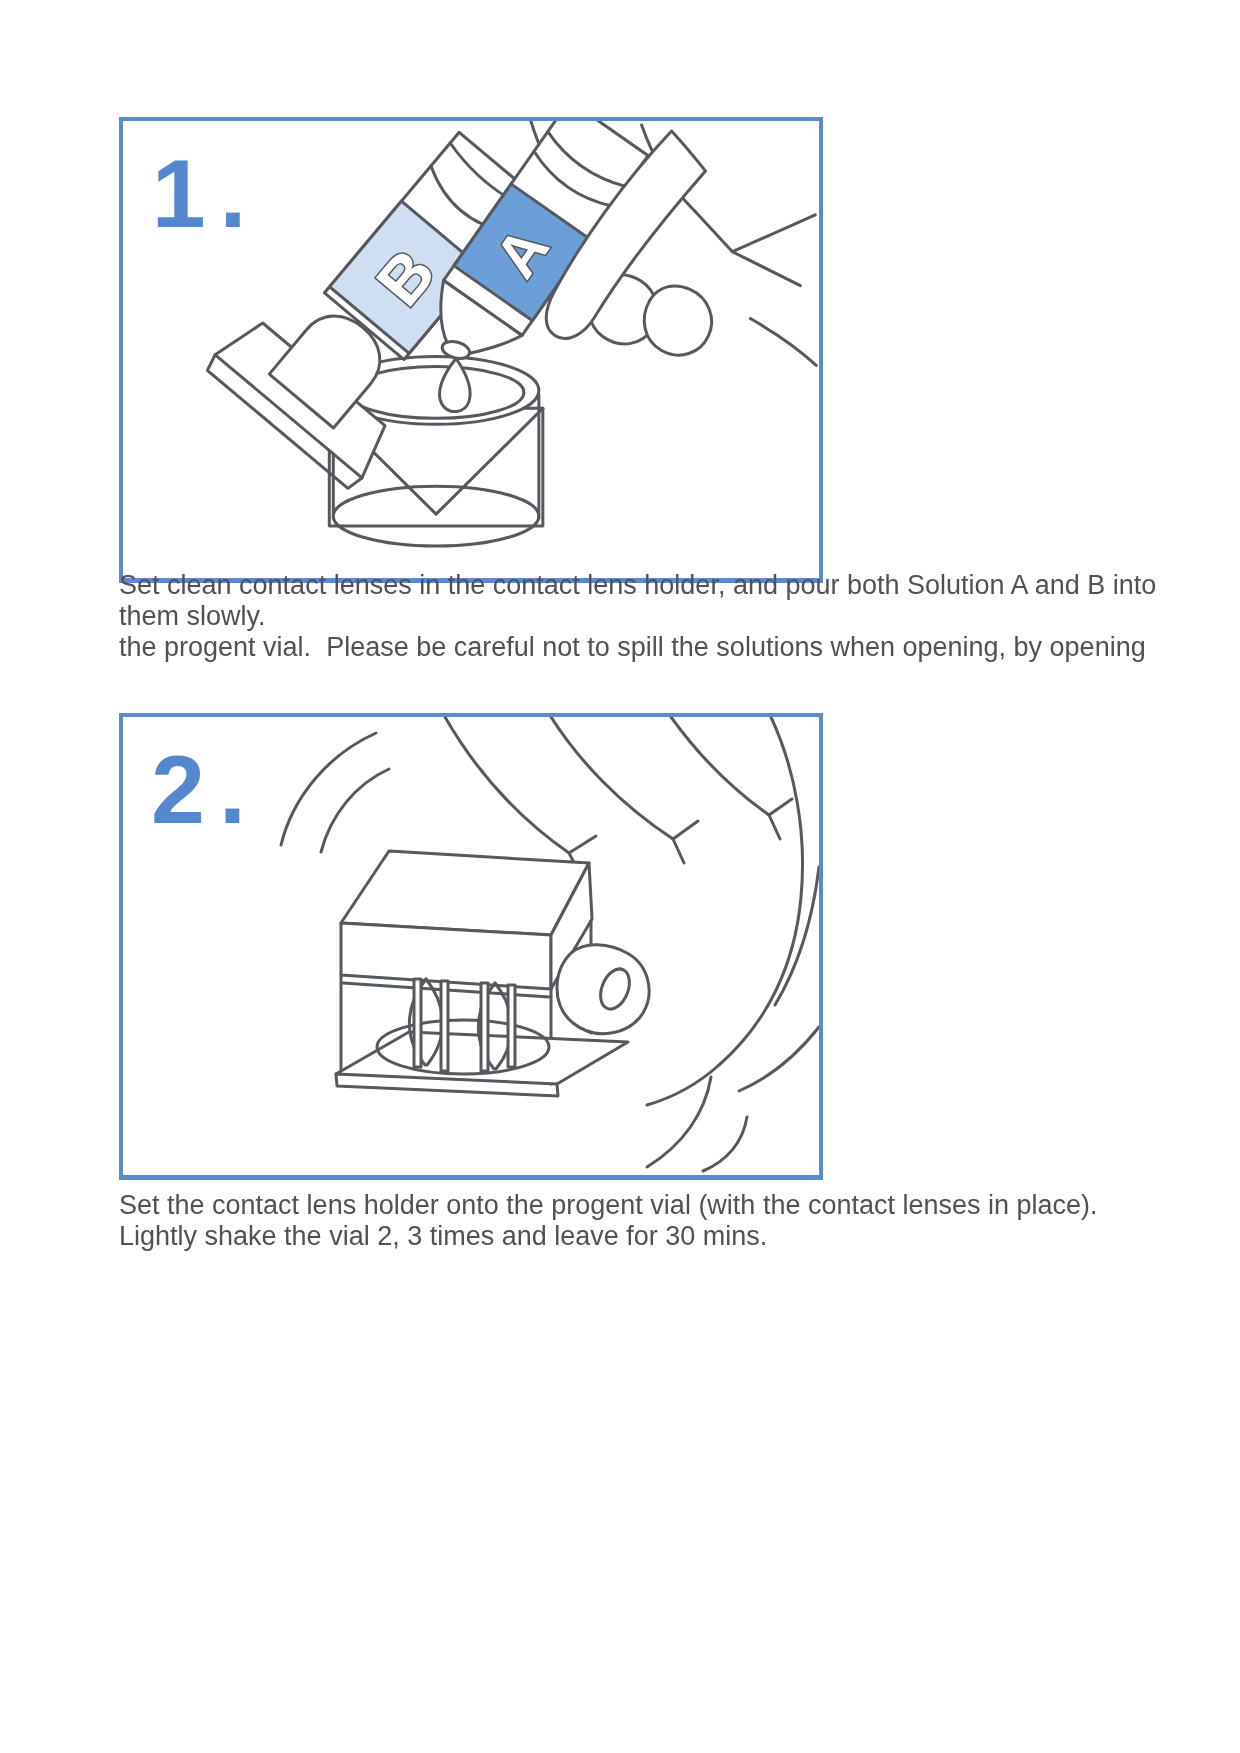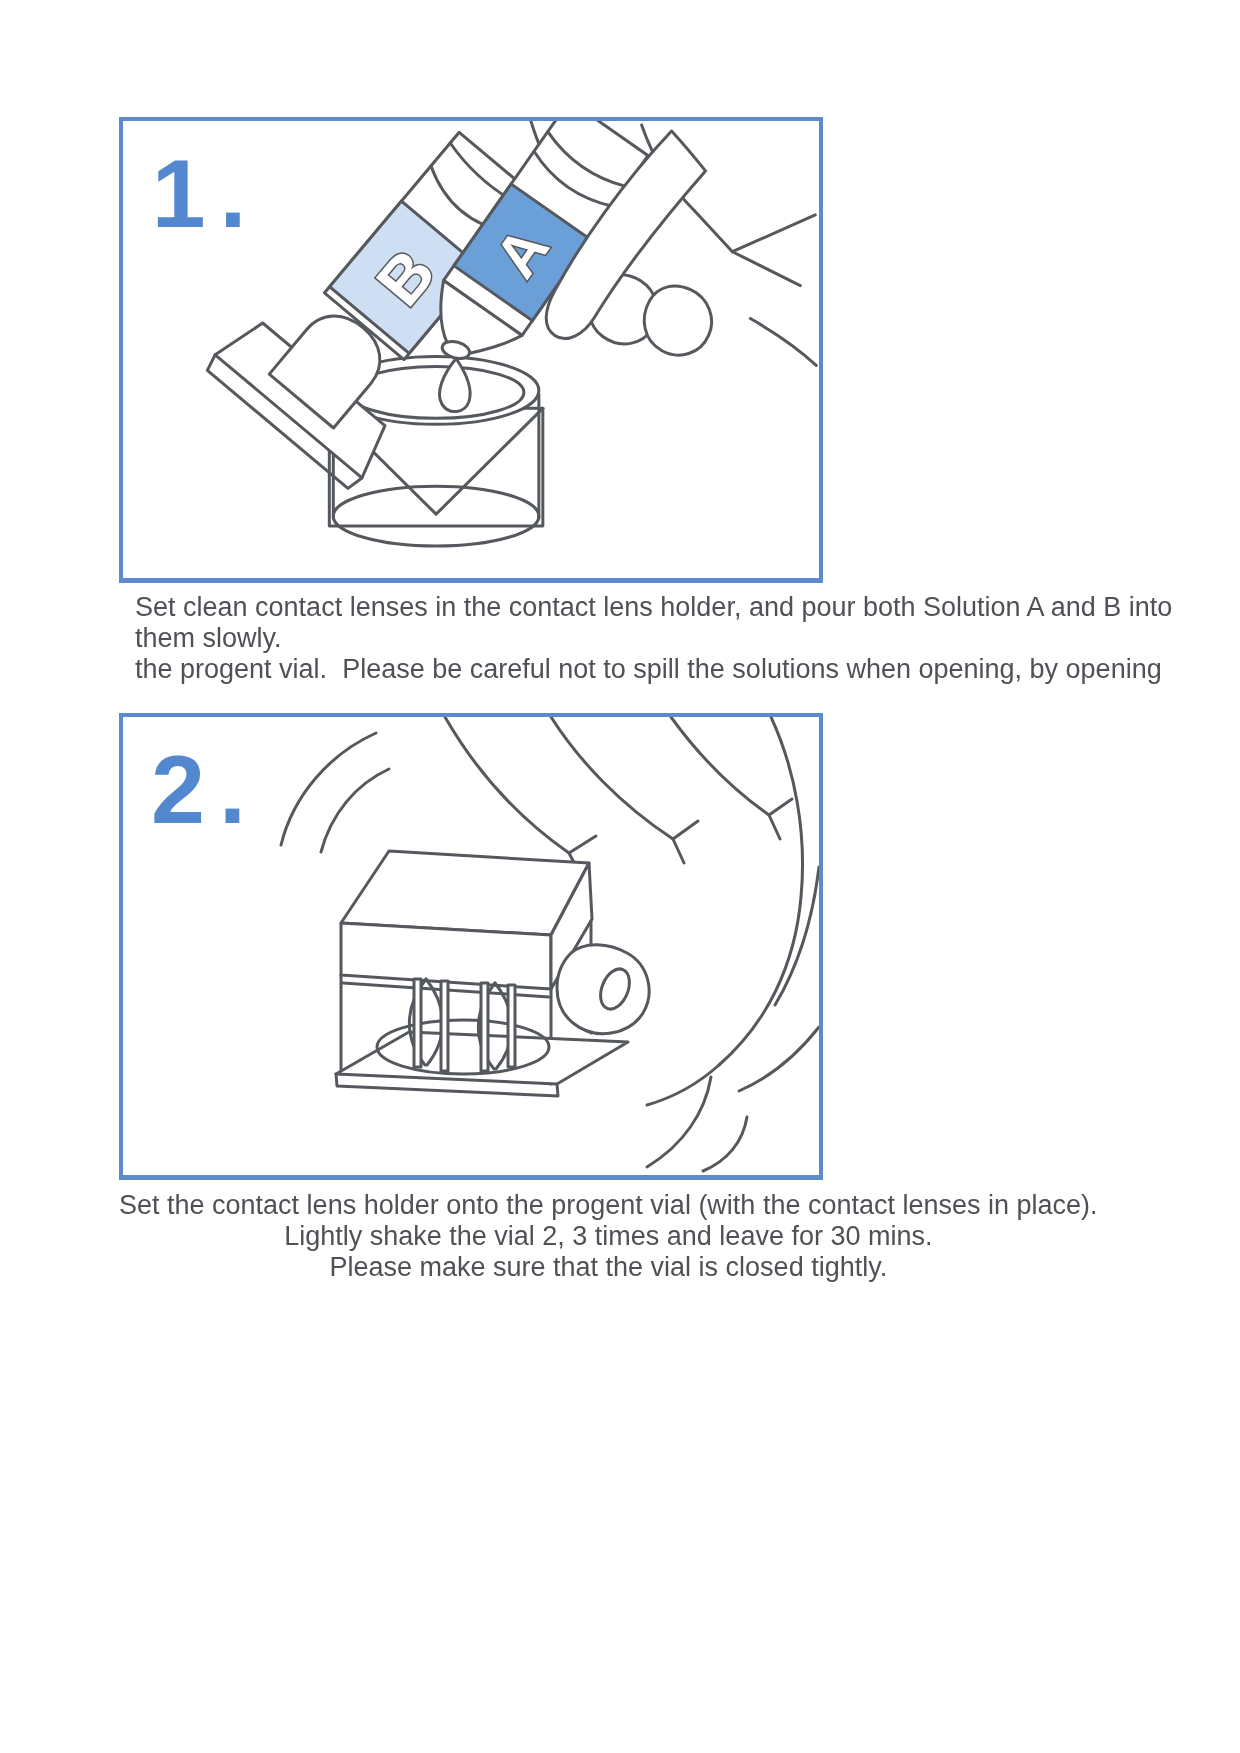--- a/index.html
+++ b/index.html
@@ -17,22 +17,22 @@
   }
   .panel{
     position:absolute;left:119px;width:704px;box-sizing:border-box;
     border:4px solid var(--panel-border);border-bottom-width:5px;background:#fff;
   }
   .panel-1{top:117px;height:466px;}
   .panel-2{top:713px;height:467px;}
   .panel svg{display:block;width:100%;height:100%;}
   .caption{position:absolute;left:119px;margin:0;color:var(--text);
     font-size:27px;line-height:31px;font-weight:400;}
-  .caption-1{top:592px;margin-left:16px;}
-  .caption-2{top:1190px;text-align:center;}
+  .caption-1{top:570px;}
+  .caption-2{top:1190px;}
   .caption .line{display:block;white-space:pre;}
   
   .ln{fill:none;stroke:var(--line);stroke-width:3;stroke-linecap:round;stroke-linejoin:round;}
   .wf{fill:#ffffff;stroke:var(--line);stroke-width:3;stroke-linecap:round;stroke-linejoin:round;}
   .bandA{fill:var(--label-a);stroke:var(--line);stroke-width:3;}
   .bandB{fill:var(--label-b);stroke:var(--line);stroke-width:3;}
   .num{fill:var(--step-number);font-size:97px;font-weight:bold;letter-spacing:14px;}
   .tube-letter{fill:#ffffff;stroke:var(--line);stroke-width:3;paint-order:stroke;
     font-weight:bold;text-anchor:middle;}
 </style>
@@ -161,16 +161,15 @@
       <g>
         <path class="ln" d="M 588 360 C 582 396 560 428 524 450"></path>
         <path class="ln" d="M 624 400 C 620 425 604 444 580 454"></path>
       </g>
     </svg>
   </div>
 
   <p class="caption caption-2">
     <span class="line">Set the contact lens holder onto the progent vial (with the contact lenses in place).</span>
     <span class="line">Lightly shake the vial 2, 3 times and leave for 30 mins.</span>
-    <span class="line">Please make sure that the vial is closed tightly.</span>
   </p>
 
 </div>
 
 </body></html>

